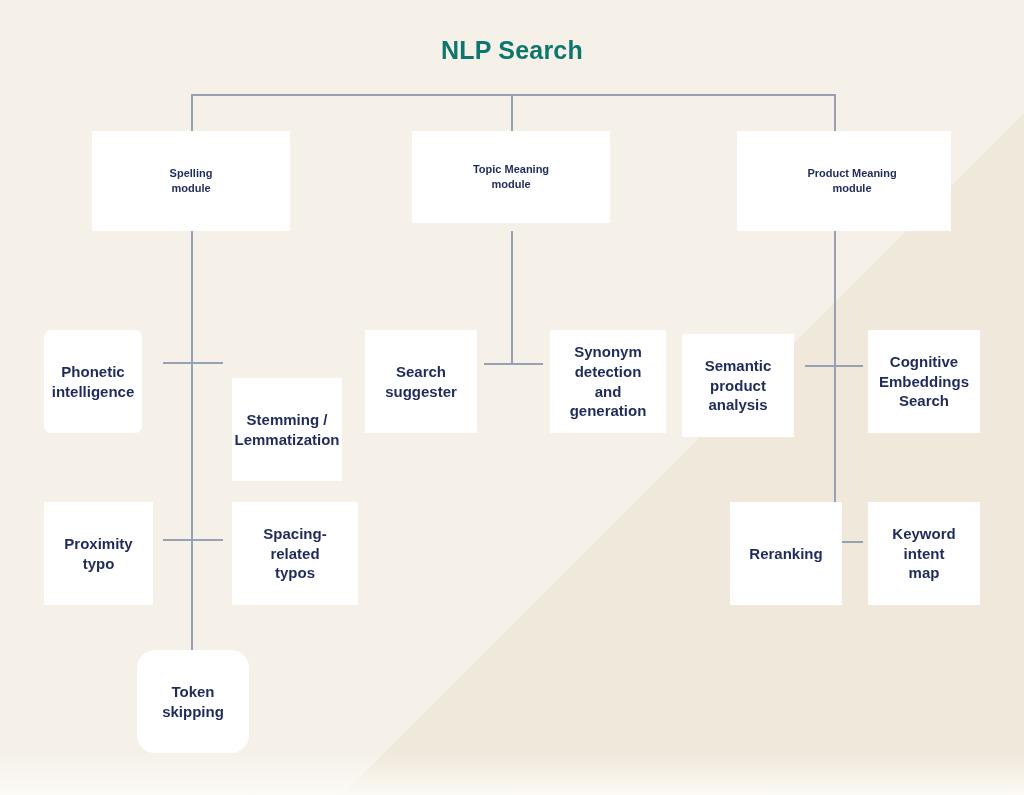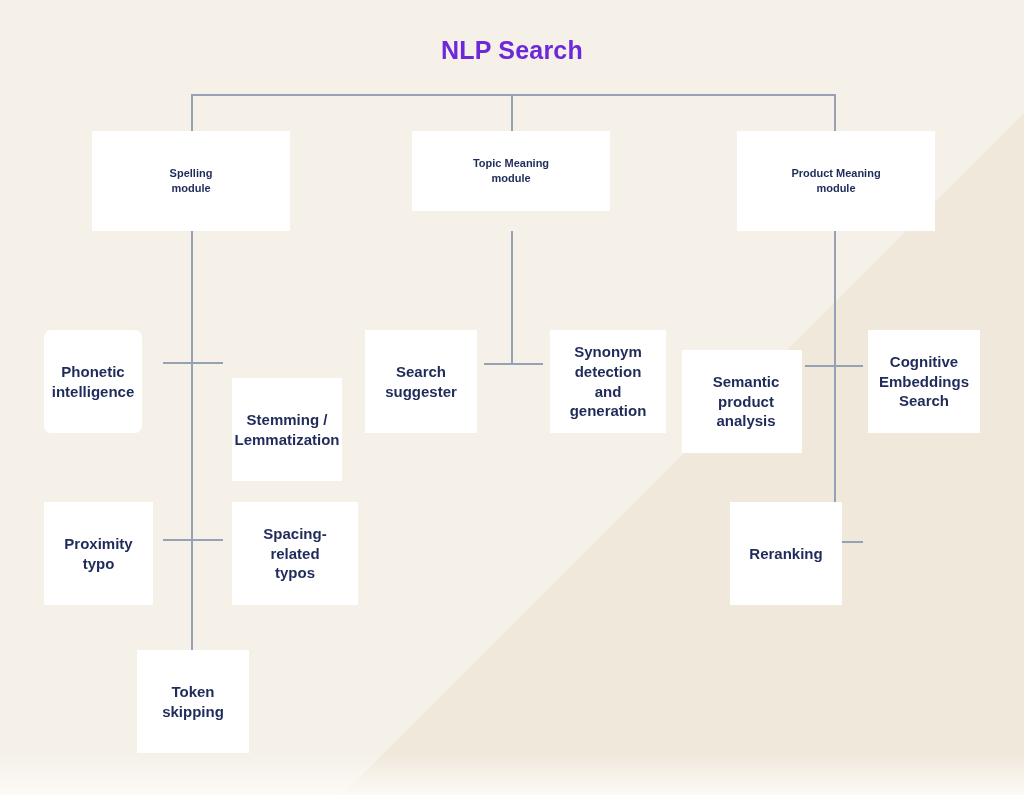--- a/index.html
+++ b/index.html
@@ -31,21 +31,21 @@
     z-index: 3;
   }
 
   .title {
     position: absolute;
     left: 0; top: 36px;
     width: 1024px;
     text-align: center;
     font-size: 25px;
     font-weight: bold;
-    color: #6d28d9;
+    color: #0f766e;
     letter-spacing: 0.2px;
     z-index: 4;
   }
 
   .line {
     position: absolute;
     background: #97a1b6;
     z-index: 2;
   }
 
@@ -59,35 +59,35 @@
     text-align: center;
     white-space: pre-line;
     line-height: 1.32;
     z-index: 2;
   }
   .node.module { font-size: 11px; font-weight: bold; }
   .node.leaf   { font-size: 15px; font-weight: bold; }
 
   
   .n-spelling { left: 92px;  top: 131px; width: 198px; height: 100px; }
-  .n-topic    { left: 412px; top: 131px; width: 198px; height: 80px; }
-  .n-product  { left: 737px; top: 131px; width: 198px; height: 100px; }
+  .n-topic    { left: 412px; top: 131px; width: 198px; height: 92px; }
+  .n-product  { left: 737px; top: 131px; width: 198px; height: 100px; padding-left: 16px; }
 
   
   .n-phonetic  { left: 44px;  top: 330px; width: 98px; height: 103px; border-radius: 7px; }
   .n-stemming  { left: 232px; top: 330px; width: 110px; height: 103px; margin-top: 48px; }
   .n-suggester { left: 365px; top: 330px; width: 112px; height: 103px; }
   .n-synonym   { left: 550px; top: 330px; width: 116px; height: 103px; }
-  .n-semantic  { left: 682px; top: 350px; width: 112px; height: 103px; padding-left: 8px; }
+  .n-semantic  { left: 682px; top: 334px; width: 112px; height: 103px; }
   .n-cognitive { left: 868px; top: 330px; width: 112px; height: 103px; }
   .n-proximity { left: 44px;  top: 502px; width: 109px; height: 103px; }
   .n-spacing   { left: 232px; top: 502px; width: 126px; height: 103px; }
   .n-reranking { left: 682px; top: 502px; width: 112px; height: 103px; margin-left: 48px; }
   .n-keyword   { left: 868px; top: 502px; width: 112px; height: 103px; }
-  .n-token     { left: 137px; top: 650px; width: 112px; height: 103px; }
+  .n-token     { left: 137px; top: 650px; width: 112px; height: 103px; border-radius: 18px; }
 
   
   .l-top-h          { left: 192px; top: 94px;  width: 644px; height: 2px; }
   .l-spelling-drop  { left: 191px; top: 94px;  width: 2px;   height: 37px; }
   .l-topic-drop     { left: 511px; top: 94px;  width: 2px;   height: 37px; }
   .l-product-drop   { left: 834px; top: 94px;  width: 2px;   height: 37px; }
   .l-spelling-trunk { left: 191px; top: 231px; width: 2px;   height: 419px; }
   .l-topic-trunk    { left: 511px; top: 231px; width: 2px;   height: 134px; }
   .l-product-trunk  { left: 834px; top: 231px; width: 2px;   height: 312px; }
   .l-tick-left-1    { left: 163px; top: 362px; width: 60px;  height: 2px; }
@@ -141,16 +141,19 @@
 analysis</div>
   <div class="node leaf n-cognitive">Cognitive
 Embeddings
 Search</div>
   <div class="node leaf n-proximity">Proximity
 typo</div>
   <div class="node leaf n-spacing">Spacing-
 related
 typos</div>
   <div class="node leaf n-reranking">Reranking</div>
+  <div class="node leaf n-keyword">Keyword
+intent
+map</div>
   <div class="node leaf n-token">Token
 skipping</div>
 
 </div>
 
 </body></html>

